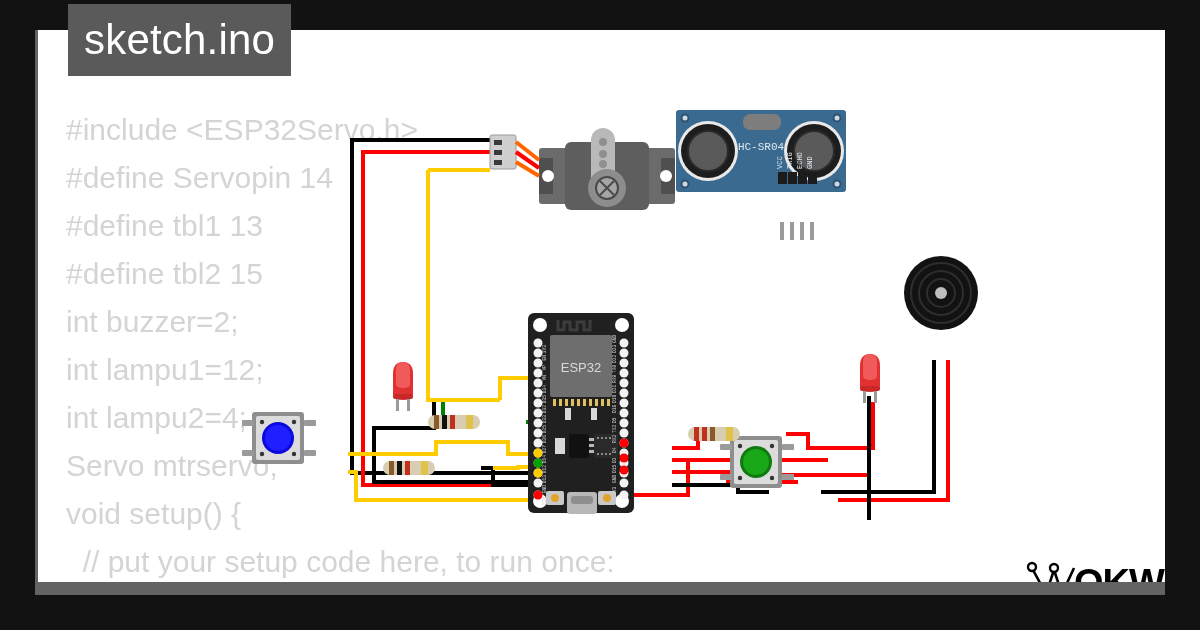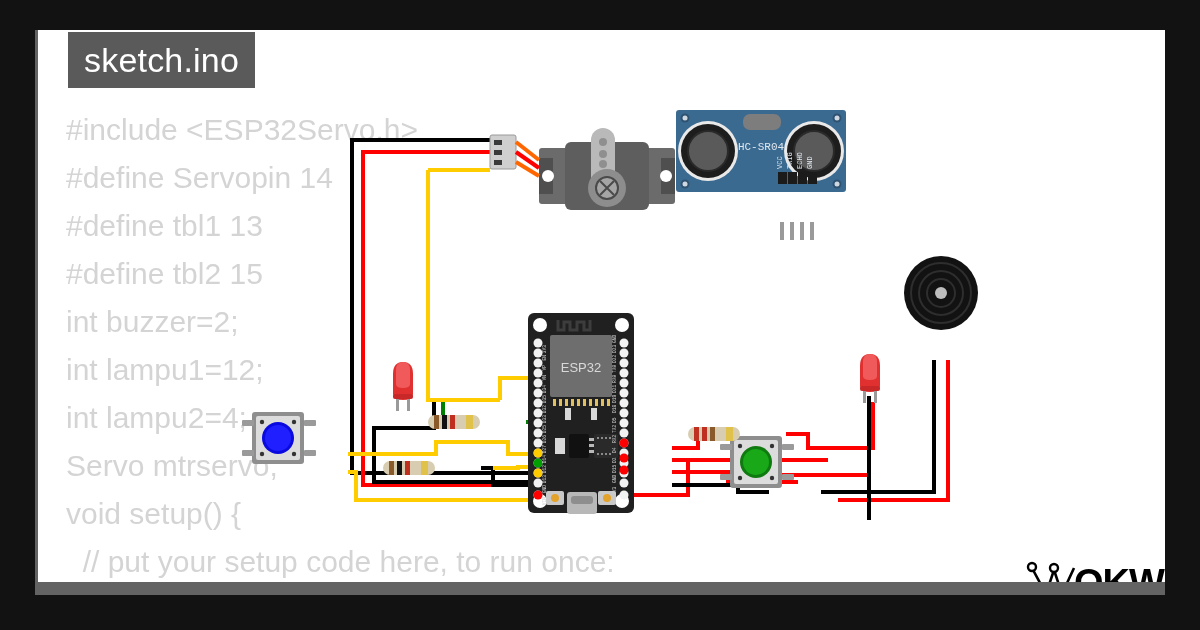--- a/index.html
+++ b/index.html
@@ -27,24 +27,24 @@
     color:#d4d4d4;
     font-size:30px;line-height:48px;
     font-family:"Liberation Sans", sans-serif;
     white-space:pre;
     user-select:none;
   }
   #code .line{display:block;height:48px;}
 
   
   #tab{
-    position:absolute;left:68px;top:32px;
+    position:absolute;left:68px;top:4px;
     background:#5a5a5a;color:#ffffff;
-    font-size:34px;line-height:56px;
-    padding:0 16px;height:56px;
+    font-size:42px;line-height:56px;
+    padding:8px 16px;height:56px;
     letter-spacing:.2px;
     z-index:40;
   }
 
   
   #logo{
     position:absolute;left:986px;top:524px;width:172px;height:56px;z-index:35;
   }
 
   

